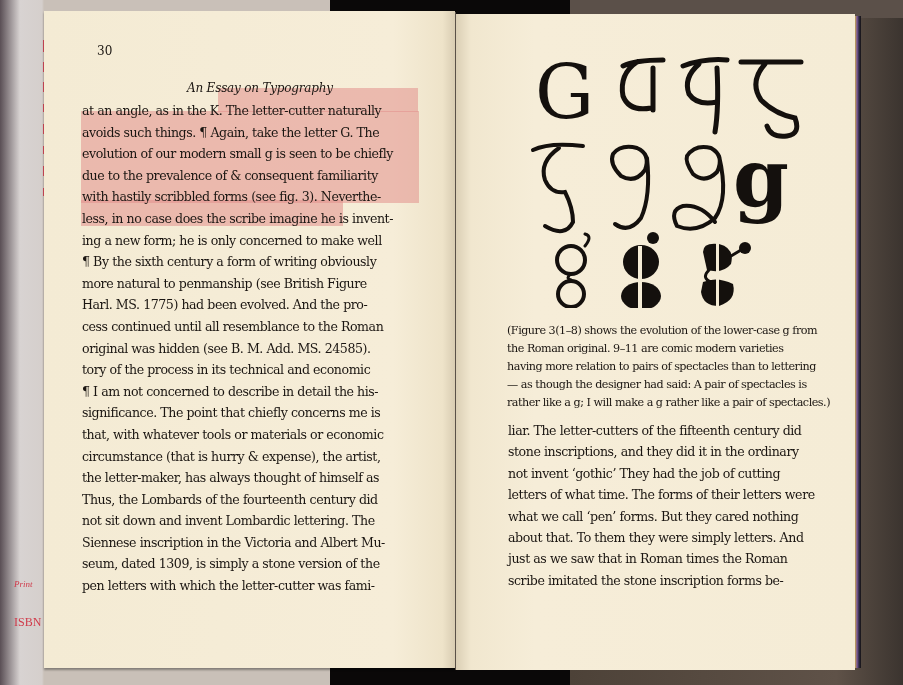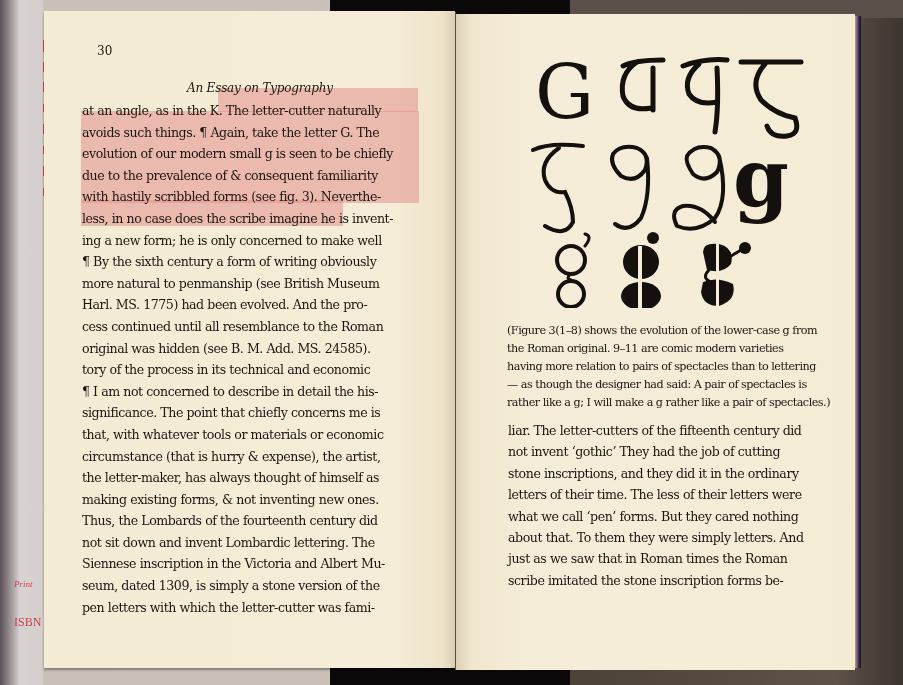--- a/index.html
+++ b/index.html
@@ -83,31 +83,30 @@
 
 <div class="text left-text" style="top:66px">
   <span class="line">at an angle, as in the K. The letter-cutter naturally</span>
   <span class="line">avoids such things. ¶ Again, take the letter G. The</span>
   <span class="line">evolution of our modern small g is seen to be chiefly</span>
   <span class="line">due to the prevalence of &amp; consequent familiarity</span>
   <span class="line">with hastily scribbled forms (see fig. 3). Neverthe-</span>
   <span class="line">less, in no case does the scribe imagine he is invent-</span>
   <span class="line">ing a new form; he is only concerned to make well</span>
   <span class="line">¶ By the sixth century a form of writing obviously</span>
-  <span class="line">more natural to penmanship (see British Museum</span>
+  <span class="line">more natural to penmanship (see British Figure</span>
   <span class="line">Harl. MS. 1775) had been evolved. And the pro-</span>
   <span class="line">cess continued until all resemblance to the Roman</span>
   <span class="line">original was hidden (see B. M. Add. MS. 24585).</span>
   <span class="line">tory of the process in its technical and economic</span>
   <span class="line">¶ I am not concerned to describe in detail the his-</span>
   <span class="line">significance. The point that chiefly concerns me is</span>
   <span class="line">that, with whatever tools or materials or economic</span>
   <span class="line">circumstance (that is hurry &amp; expense), the artist,</span>
   <span class="line">the letter-maker, has always thought of himself as</span>
-  <span class="line">making existing forms, &amp; not inventing new ones.</span>
   <span class="line">Thus, the Lombards of the fourteenth century did</span>
   <span class="line">not sit down and invent Lombardic lettering. The</span>
   <span class="line">Siennese inscription in the Victoria and Albert Mu-</span>
   <span class="line">seum, dated 1309, is simply a stone version of the</span>
   <span class="line">pen letters with which the letter-cutter was fami-</span>
 </div>
 
 <div class="figure">
   <svg viewBox="0 0 300 270">
     <g fill="none" stroke="#14100d" stroke-linecap="round">
@@ -141,20 +140,20 @@
 <div class="text caption">
   <span class="line">(Figure 3(1–8) shows the evolution of the lower-case g from</span>
   <span class="line">the Roman original. 9–11 are comic modern varieties</span>
   <span class="line">having more relation to pairs of spectacles than to lettering</span>
   <span class="line"> — as though the designer had said: A pair of spectacles is</span>
   <span class="line">rather like a g; I will make a g rather like a pair of spectacles.)</span>
 </div>
 
 <div class="text right-text">
   <span class="line">liar. The letter-cutters of the fifteenth century did</span>
+  <span class="line">stone inscriptions, and they did it in the ordinary</span>
   <span class="line">not invent ‘gothic’  They had the job of cutting</span>
-  <span class="line">stone inscriptions, and they did it in the ordinary</span>
-  <span class="line">letters of their time. The less of their letters were</span>
+  <span class="line">letters of what time. The forms of their letters were</span>
   <span class="line">what we call ‘pen’ forms. But they cared nothing</span>
   <span class="line">about that. To them they were simply letters. And</span>
   <span class="line">just as we saw that in Roman times the Roman</span>
   <span class="line">scribe imitated the stone inscription forms be-</span>
 </div>
 
 </body></html>

